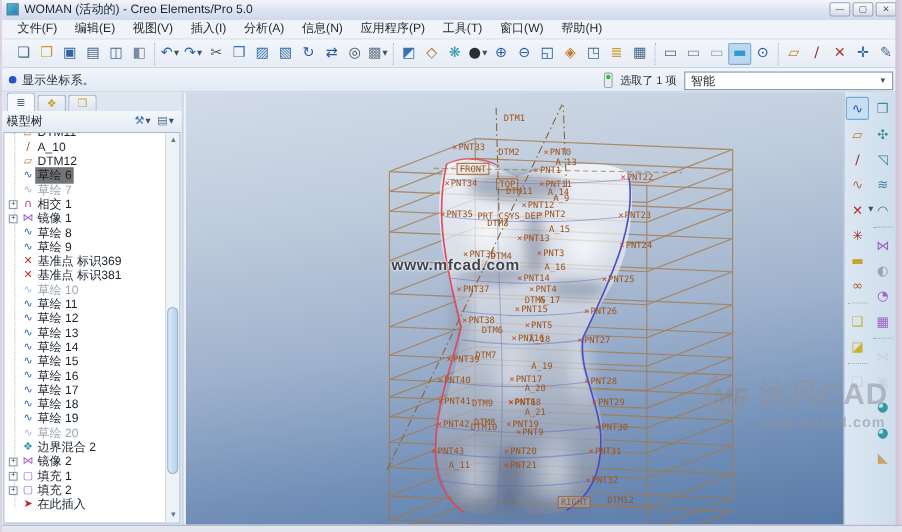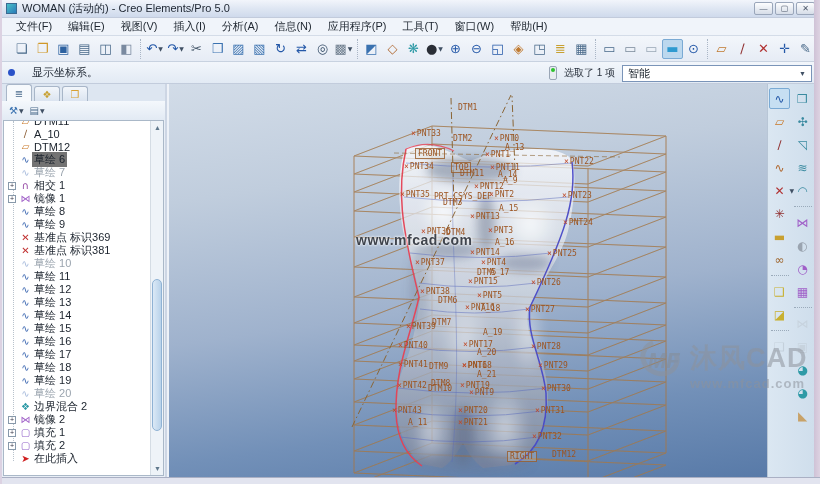--- a/index.html
+++ b/index.html
@@ -32,21 +32,21 @@
   .tb-group { display:flex; align-items:center; padding:0 3px; border-right:1px dotted #aab6c6; height:20px; }
   .icon-btn { width:21px; height:20px; display:flex; align-items:center; justify-content:center;
     font-family:"DejaVu Sans", sans-serif; font-size:13px; border-radius:2px; position:relative; }
   .icon-btn.active { background:#bcd8ee; border:1px solid #7aaad4; }
   .icon-btn .caret { font-size:6px; color:#405064; margin-left:1px; }
 
   
   .statusbar { position:absolute; left:0; top:62px; width:100%; height:22px;
     background:linear-gradient(180deg,#f2f6fb,#e2eaf4); border-bottom:1px solid #c2ccdc;
     display:flex; align-items:center; }
-  .status-left { display:flex; align-items:center; margin-left:6px;gap:12px; }
+  .status-left { display:flex; align-items:center; margin-left:6px; }
   .status-dot { width:7px; height:7px; border-radius:50%; background:#2a52c8; margin-right:5px; flex:none; }
   .status-msg { font-size:11px; color:#28303c; }
   .status-right { position:absolute; right:8px; top:0; height:22px; display:flex; align-items:center; gap:7px; }
   .traffic { width:8px; height:14px; background:#e8ecf0; border:1px solid #9aa6b6; border-radius:2px; position:relative; }
   .traffic::after { content:''; position:absolute; left:1px; top:1px; width:4px; height:4px; border-radius:50%; background:#2ec22e; }
   .sel-text { font-size:10px; color:#28303c; white-space:nowrap; }
   .combo { width:190px; height:17px; background:#fff; border:1px solid #7a94b8; display:flex; align-items:center; position:relative; }
   .combo-text { font-size:11px; color:#202830; padding-left:5px; }
   .combo-caret { position:absolute; right:2px; top:2px; width:13px; height:11px; font-size:7px; color:#405064;
      display:flex; align-items:center; justify-content:center; }
@@ -302,20 +302,21 @@
             <span style="color:#4a6a8a">≣</span>
           </div>
           <div class="nav-tab">
             <span style="color:#c8a030">❖</span>
           </div>
           <div class="nav-tab">
             <span style="color:#d8a030">❒</span>
           </div>
         </div>
       <div class="nav-header">
+        <span class="nav-title">模型树</span>
         <span id="nav-hbtns" style="display:flex">
             <span class="nav-hbtn">
               <span style="color:#3a72b0">⚒</span>
               <span class="caret">▼</span>
             </span>
             <span class="nav-hbtn">
               <span style="color:#4a6a8a">▤</span>
               <span class="caret">▼</span>
             </span>
           </span>

